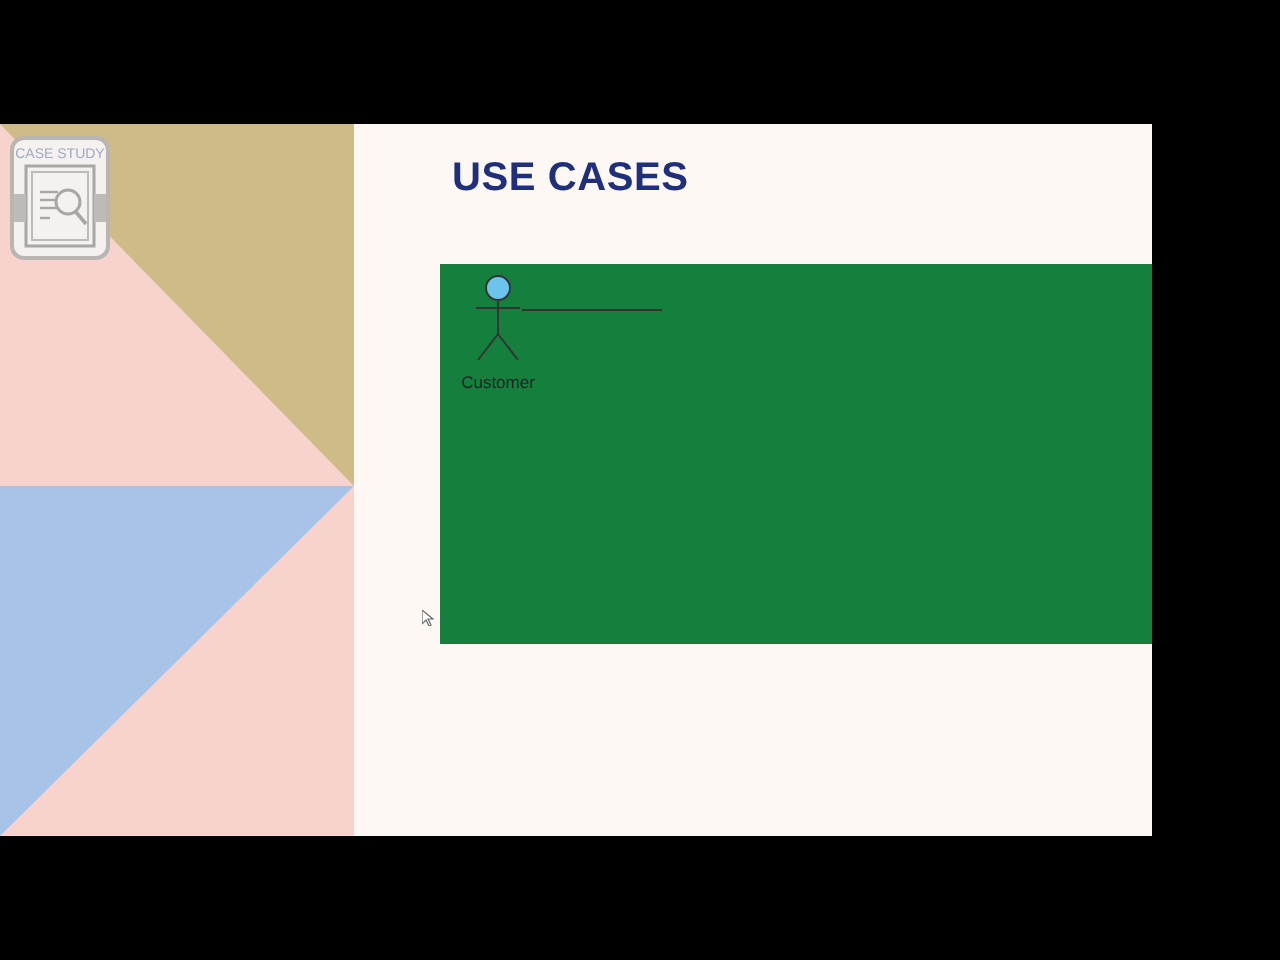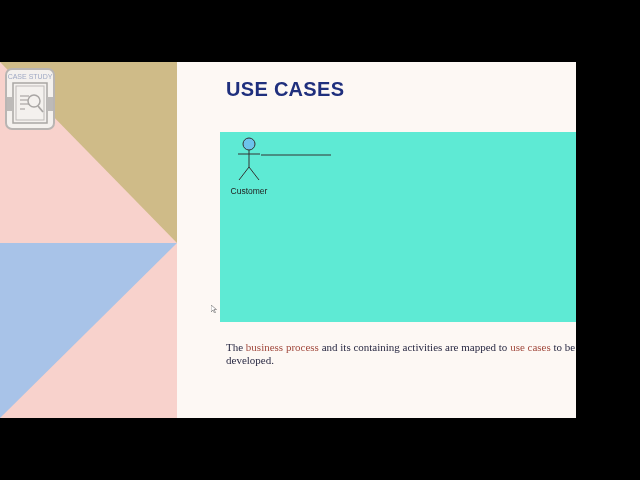--- a/index.html
+++ b/index.html
@@ -3,21 +3,21 @@
 <meta charset="utf-8">
 <style>
   html, body { margin: 0; padding: 0; }
   body { width: 640px; height: 480px; background: #000; position: relative; overflow: hidden; font-family: "Liberation Sans", sans-serif; }
   .slide { position: absolute; left: 0; top: 62px; width: 576px; height: 356px; background: #fdf8f4; overflow: hidden; }
   .left-panel { position: absolute; left: 0; top: 0; width: 177px; height: 356px; }
   .left-panel svg { position: absolute; left: 0; top: 0; }
   .cs-icon { position: absolute; left: 5px; top: 6px; width: 50px; height: 62px; }
   .title { position: absolute; left: 226px; top: 16px; font-family: "Liberation Sans", sans-serif; font-weight: bold; font-size: 20px; color: #1f2f7d; letter-spacing: 0.3px; }
   .page-num { position: absolute; left: 607px; top: 23px; font-size: 14px; color: #555; text-decoration: underline; }
-  .diagram { position: absolute; left: 220px; top: 70px; width: 370px; height: 190px; background: #5eead4; }
+  .diagram { position: absolute; left: 220px; top: 70px; width: 370px; height: 190px; background: #15803d; }
   .diagram svg { position: absolute; left: 0; top: 0; }
   .caption { position: absolute; left: 226px; top: 279px; width: 360px; font-family: "Liberation Serif", serif; font-size: 11px; line-height: 13px; color: #2a2a44; }
   .caption .hl { color: #a24a3e; }
   .cursor { position: absolute; left: 211px; top: 243px; width: 6px; height: 8px; }
 </style>
 </head>
 <body>
 
 <div class="slide">
 
@@ -76,20 +76,17 @@
       <g>
         <line x1="170" y1="14" x2="276" y2="-28" stroke="none"></line>
       </g>
 
       <line x1="173" y1="14" x2="275" y2="-28" stroke="none"></line>
 
       <line x1="171" y1="15" x2="275" y2="-29" stroke="none"></line>
     </svg>
   </div>
 
-  <div class="caption">
-    <span>The </span><span class="hl">business process</span><span> and its containing activities are mapped to </span><span class="hl">use cases</span><span> to be developed.</span>
-  </div>
 
   <svg class="cursor" viewBox="0 0 6 8">
     <polygon points="0,0 0,7 2,5 3.5,8 4.5,7.5 3,4.5 5.5,4.5" fill="#fff" stroke="#666" stroke-width="0.6"></polygon>
   </svg>
 </div>
 
 </body></html>

